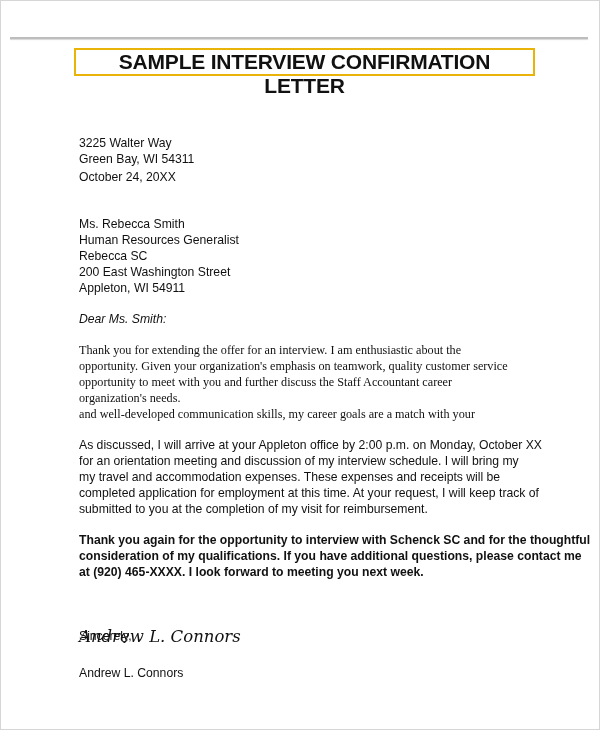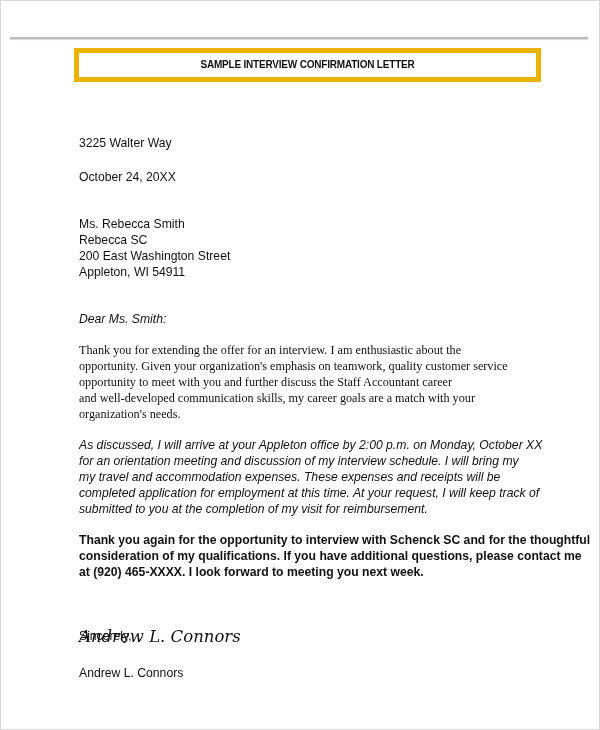--- a/index.html
+++ b/index.html
@@ -11,64 +11,66 @@
   .page-border {
     position: absolute; left: 0; top: 0; width: 598px; height: 728px;
     border: 1px solid #d6d6d6;
   }
   .top-rule {
     position: absolute; left: 10px; top: 37px; width: 578px; height: 2px;
     background: #bdbdbd; box-shadow: 0 1px 1px #d8d8d8;
   }
   .title-box {
     position: absolute; left: 74px; top: 48px; width: 457px; height: 24px;
-    border: 5px solid #eab308; text-align: center;
-    font-weight: bold; font-size: 10px; line-height: 24px; color: #111;
+    border: 2px solid #eab308; text-align: center;
+    font-weight: bold; font-size: 21px; line-height: 24px; color: #111;
     letter-spacing: -0.2px;
   }
   .block { position: absolute; left: 79px; font-size: 12.2px; line-height: 16px; }
   .line { display: block; white-space: nowrap; }
   .signature {
     position: absolute; left: 79px; top: 627px;
     font-family: "DejaVu Serif", serif; font-style: italic;
     font-size: 16.5px; line-height: 20px; color: #111;
   }
 </style>
 </head>
 <body>
 
 <div class="page-border"></div>
 <div class="top-rule"></div>
 
 <div class="title-box">SAMPLE INTERVIEW CONFIRMATION LETTER</div>
 
 <div class="block" style="top:135px;">
   <span class="line">3225 Walter Way</span>
+  <span class="line">Green Bay, WI  54311</span>
 </div>
 
 <div class="block" style="top:169px;">October 24, 20XX</div>
 
 <div class="block" style="top:216px;">
   <span class="line">Ms. Rebecca Smith</span>
+  <span class="line">Human Resources Generalist</span>
   <span class="line">Rebecca SC</span>
   <span class="line">200 East Washington Street</span>
   <span class="line">Appleton, WI  54911</span>
 </div>
 
 <div class="block" style="top:311px;font-style:italic;">Dear Ms. Smith:</div>
 
 <div class="block" style="top:342px;font-family:Liberation Serif, serif;">
   <span class="line">Thank you for extending the offer for an interview. I am enthusiastic about the</span>
   <span class="line">opportunity.  Given your organization's emphasis on teamwork, quality customer service</span>
   <span class="line">opportunity to meet with you and further discuss the Staff Accountant career</span>
+  <span class="line">organization's needs.</span>
   <span class="line">and well-developed communication skills, my career goals are a match with your</span>
-  <span class="line">organization's needs.</span>
 </div>
 
-<div class="block" style="top:437px;font-style:italic;">
+<div class="block" style="top:437px;">
   <span class="line">As discussed, I will arrive at your Appleton office by 2:00 p.m. on Monday, October XX</span>
   <span class="line">for an orientation meeting and discussion of my interview schedule.  I will bring my</span>
   <span class="line">my travel and accommodation expenses.  These expenses and receipts will be</span>
   <span class="line">completed application for employment at this time.  At your request, I will keep track of</span>
   <span class="line">submitted to you at the completion of my visit for reimbursement.</span>
 </div>
 
 <div class="block" style="top:532px;font-weight:bold;">
   <span class="line">Thank you again for the opportunity to interview with Schenck SC and for the thoughtful</span>
   <span class="line">consideration of my qualifications.  If you have additional questions, please contact me</span>

